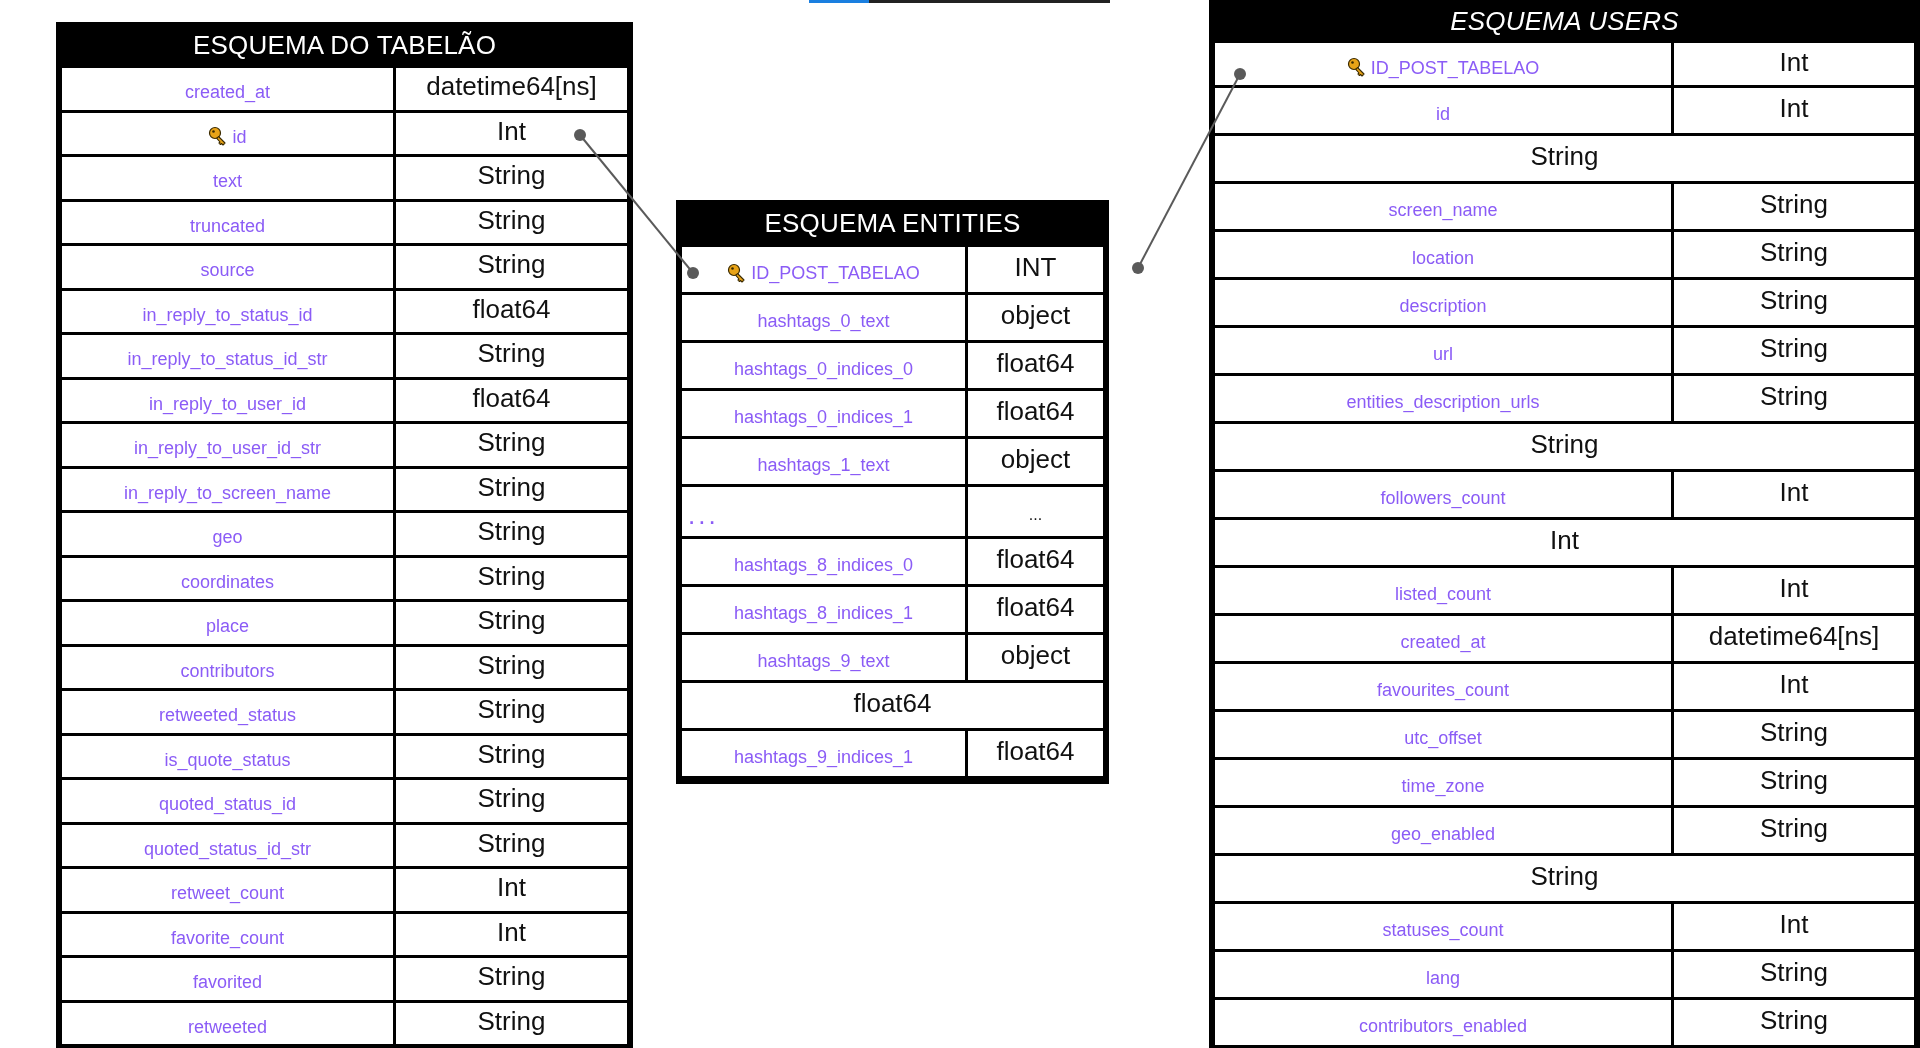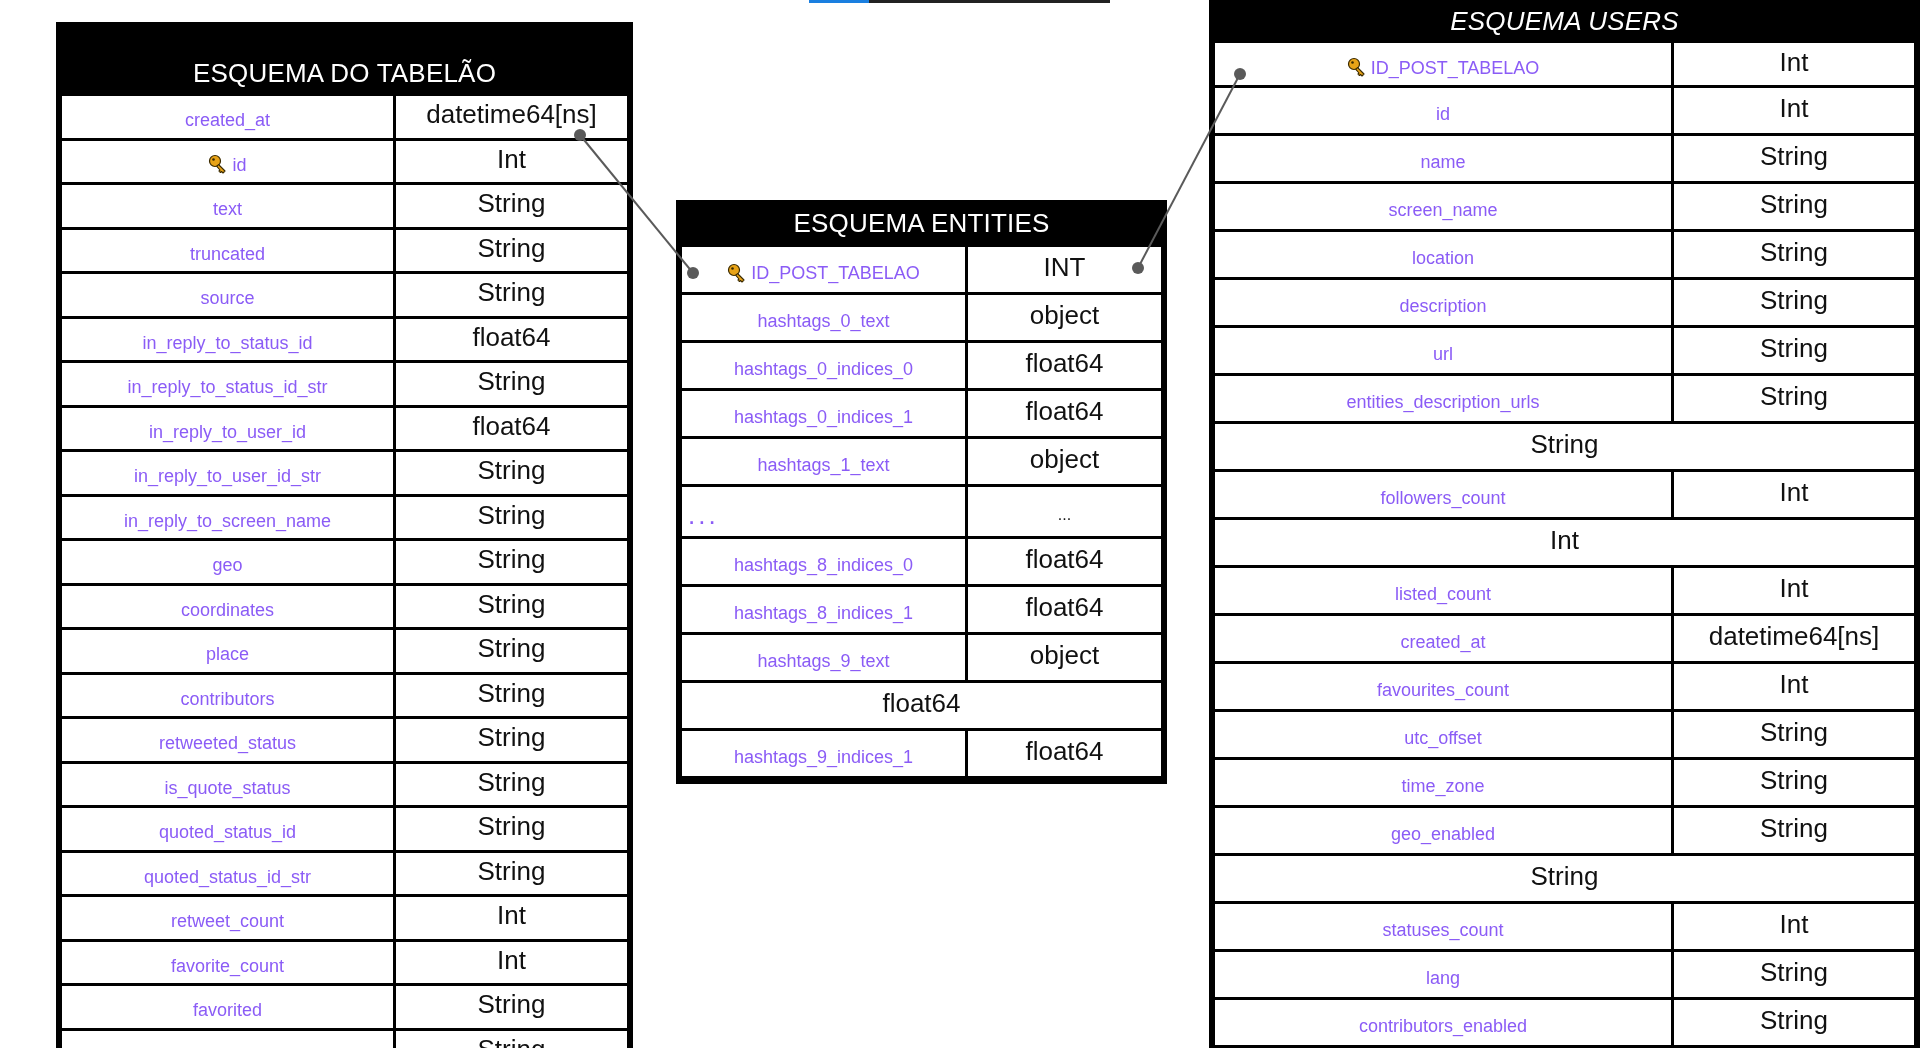--- a/index.html
+++ b/index.html
@@ -30,27 +30,27 @@
   .cell.name { font-size:18px; color:#8b5cf6; padding-top:8px; }
   .cell.type { font-size:26px; color:#111; padding-bottom:4px; }
   .cell.left { justify-content:flex-start; padding-left:6px; }
 
   .key {
     display:inline-block; width:20px; height:22px; margin-right:4px; vertical-align:middle;
   }
 
   
   #tabelao { left:56px; top:22px; width:577px; height:1040px; }
-  #tabelao .schema-title { height:46px;margin-top:28px; }
+  #tabelao .schema-title { height:46px; }
   #tabelao .cell.name { width:331px; }
   #tabelao .cell.type { flex:1; }
   #tabelao .row { height:41.5px; }
 
   
-  #entities { left:676px; top:200px; width:491px; height:584px; }
+  #entities { left:676px; top:200px; width:433px; height:584px; }
   #entities .schema-title { height:47px; }
   #entities .cell.name { width:283px; }
   #entities .cell.type { flex:1; }
   #entities .row { height:45px; }
   #entities .row.tall { height:49px; }
 
   
   #users { left:1209px; top:0; width:711px; height:1060px; }
   #users .schema-title { height:43px;font-style:italic; }
   #users .cell.name { width:456px; }
@@ -297,23 +297,20 @@
         </div>
         <div class="cell type">Int</div>
       </div>
       <div class="row">
         <div class="cell name">
           <span>id</span>
         </div>
         <div class="cell type">Int</div>
       </div>
       <div class="row">
-        <div class="cell name">
-          <span>name</span>
-        </div>
         <div class="cell type">String</div>
       </div>
       <div class="row">
         <div class="cell name">
           <span>screen_name</span>
         </div>
         <div class="cell type">String</div>
       </div>
       <div class="row">
         <div class="cell name">

